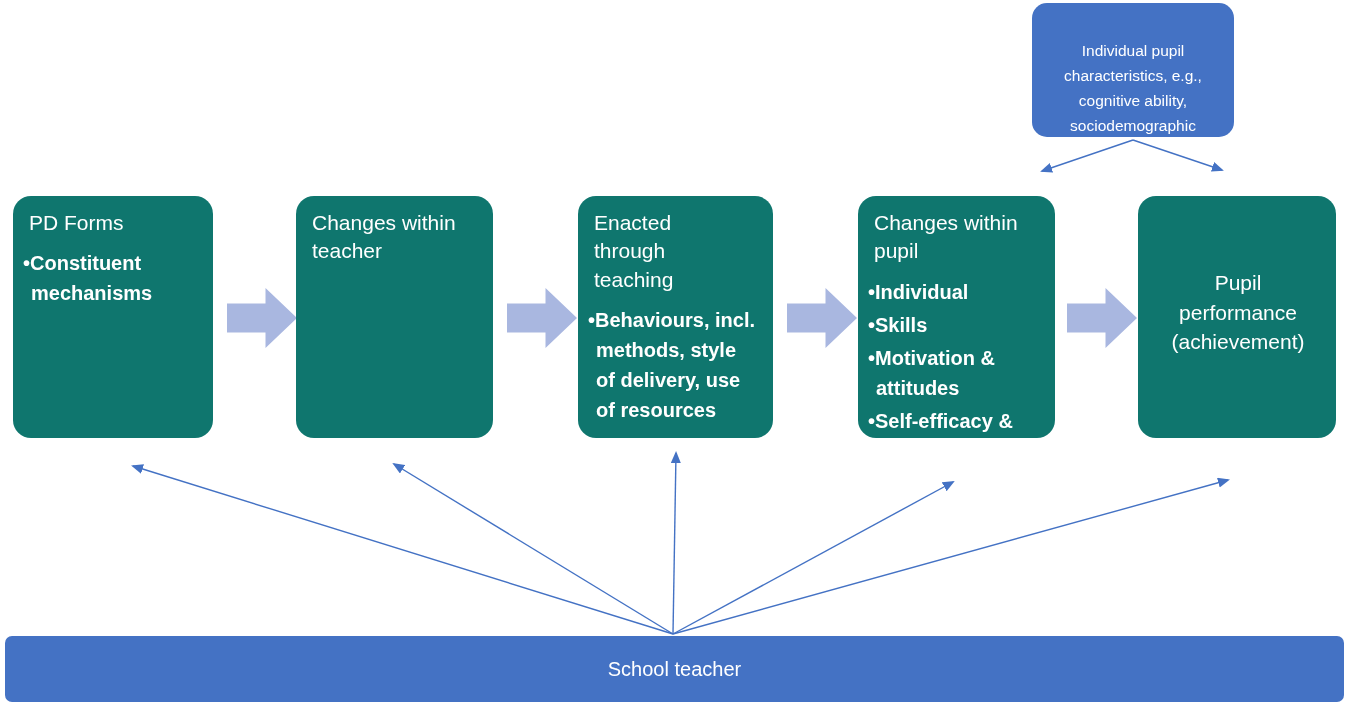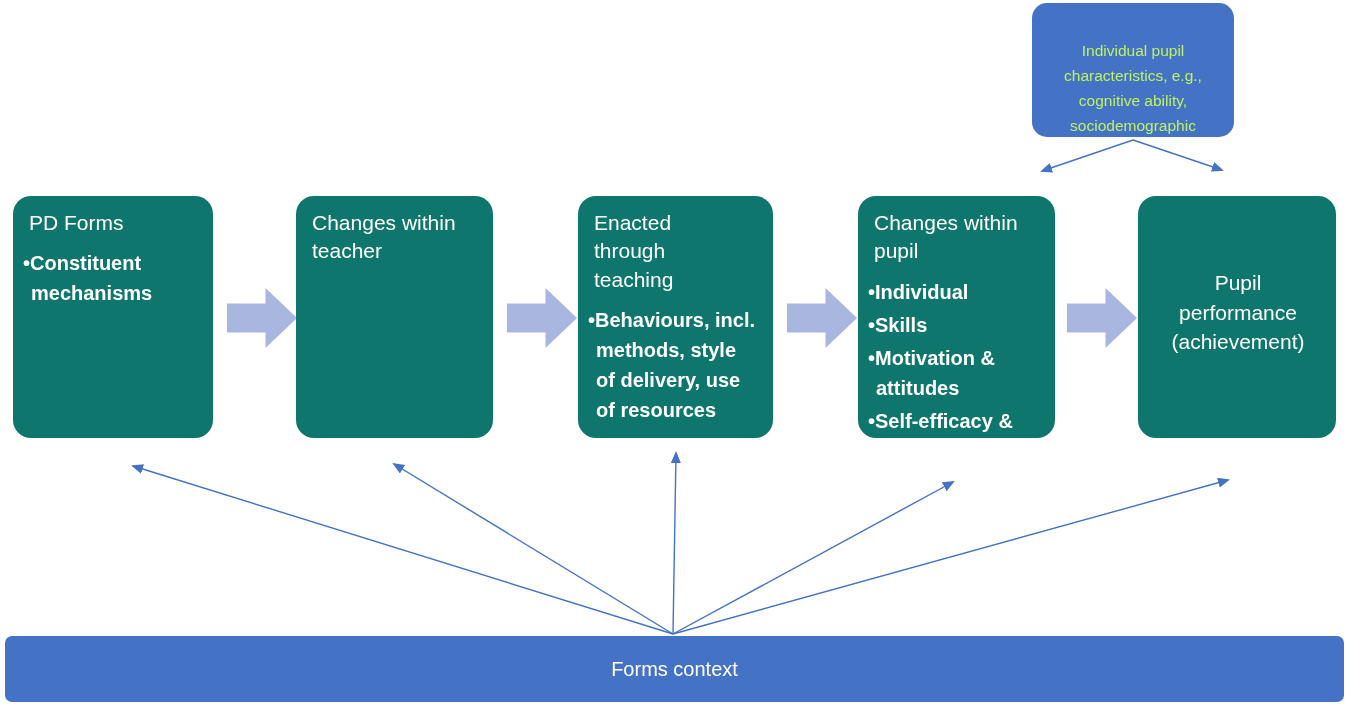--- a/index.html
+++ b/index.html
@@ -59,21 +59,21 @@
   .box-perf    { left: 1138px; width: 198px;
                  display: flex; align-items: center; justify-content: center;
                  text-align: center; }
   .box-perf .title { line-height: 1.42; margin: 0 0 10px 0; }
   .topbox {
     position: absolute;
     left: 1032px; top: 3px;
     width: 202px; height: 134px;
     background: #4472c4;
     border-radius: 15px;
-    color: #bef264;
+    color: #ffffff;
     box-sizing: border-box;
     padding: 11px 8px 0 8px;
     text-align: center;
     font-size: 15.5px;
     line-height: 1.61;
     white-space: pre-line;
   }
   .bottombar {
     position: absolute;
     left: 5px; top: 636px;
@@ -168,16 +168,16 @@
 
   <div class="block-arrow ba-4"></div>
 
   <div class="flowbox box-perf">
     <div class="title">Pupil
 performance
 (achievement)</div>
   </div>
 
   <div class="bottombar">
-    <span>Forms context</span>
+    <span>School teacher</span>
   </div>
 
 </div>
 
 </body></html>

